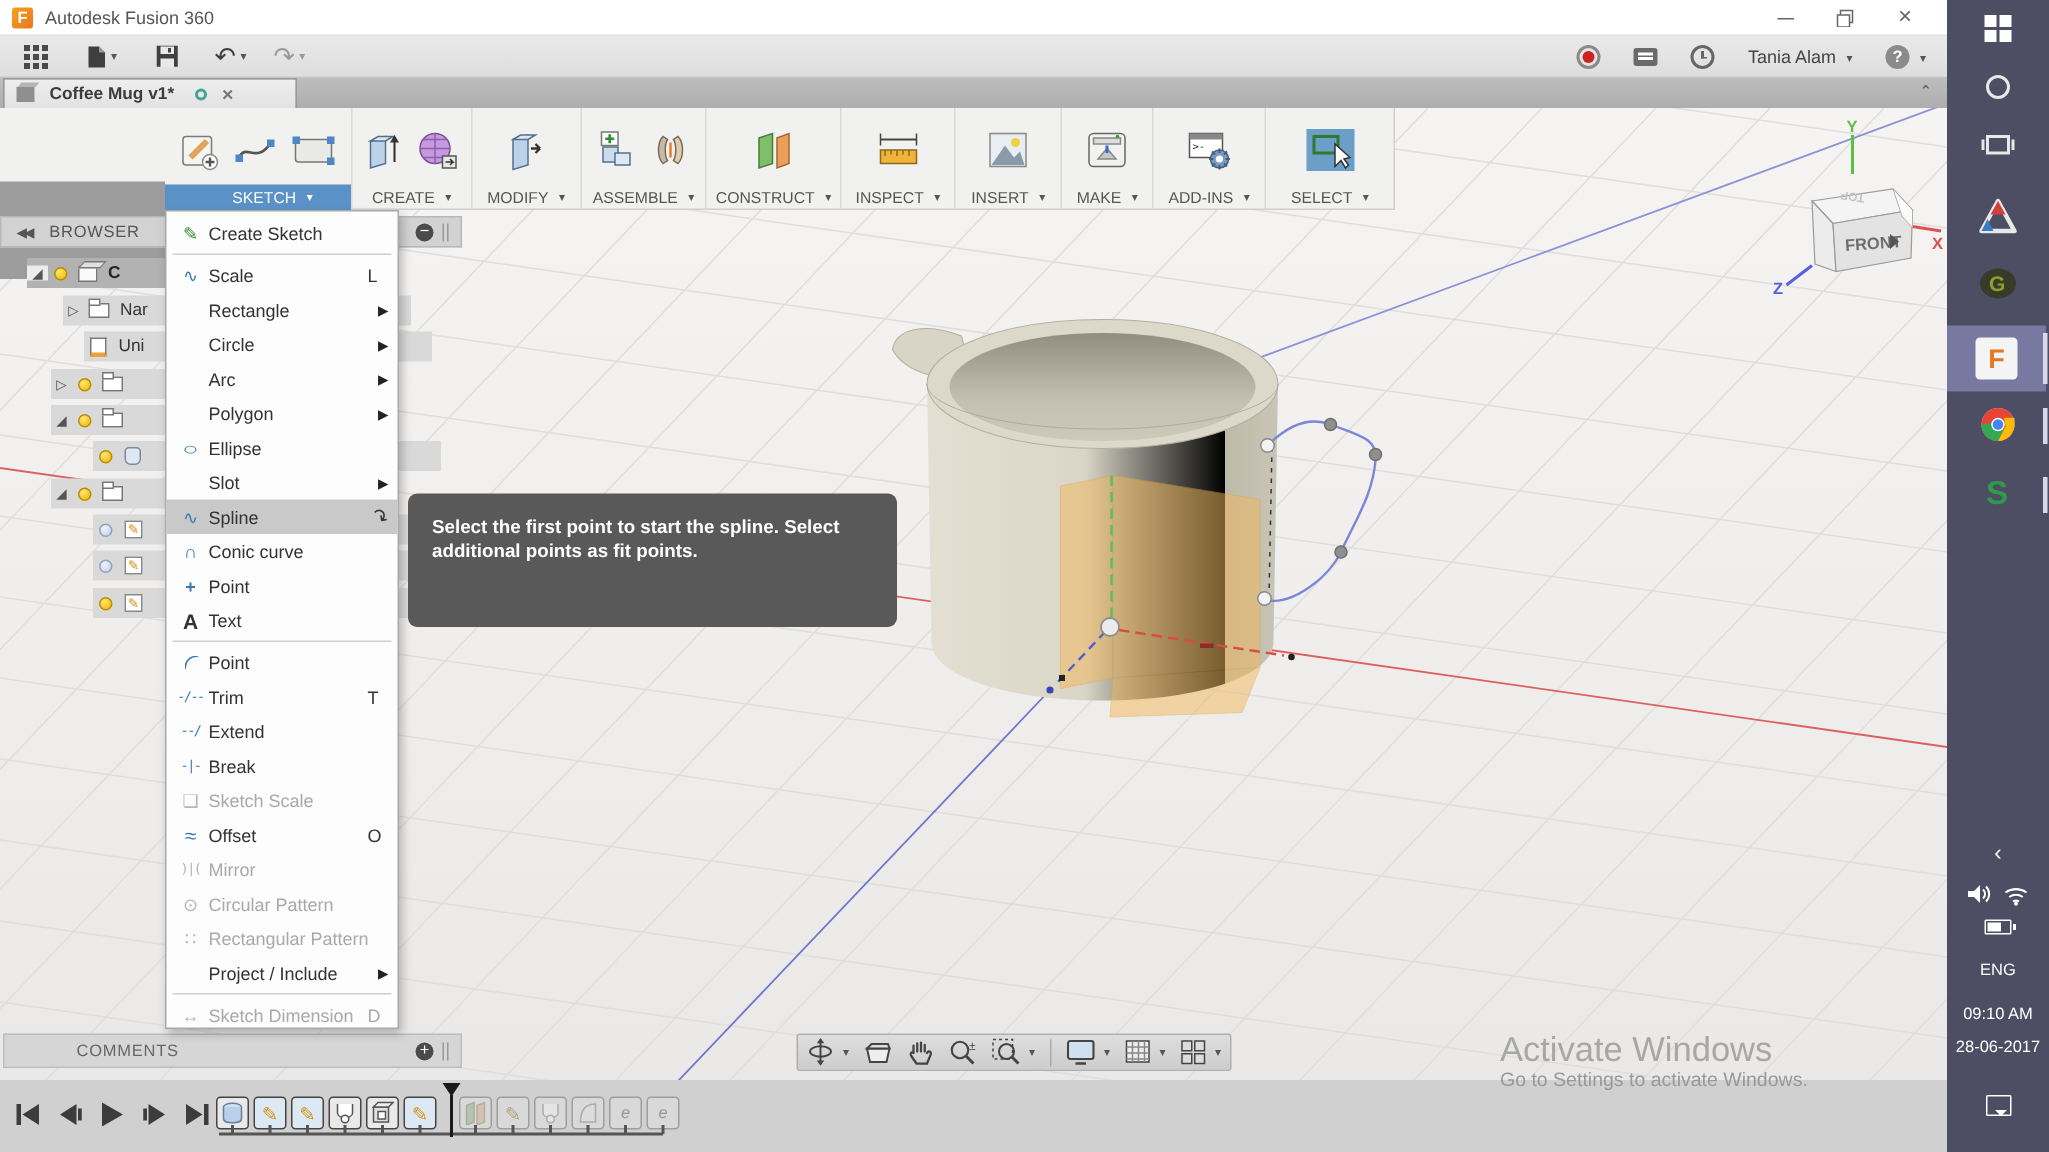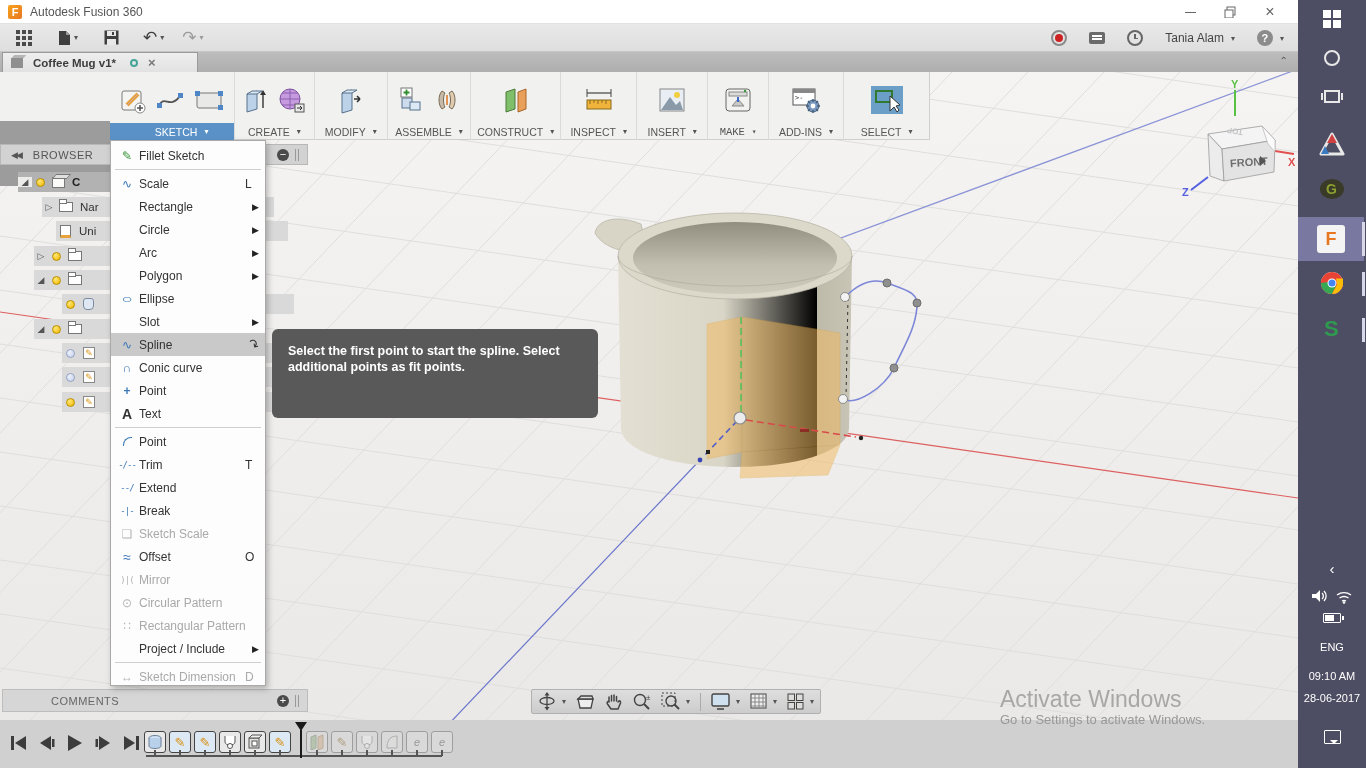--- a/index.html
+++ b/index.html
@@ -498,21 +498,21 @@
             <circle cx="19" cy="8" r="3" fill="#f0d040"></circle>
             <polygon points="3,23 12,10 18,18 22,14 25,23" fill="#8a9aa8"></polygon>
           </svg>
       </div>
       <div class="rlabel">
           <span>INSERT</span>
           <span class="dv">▾</span>
         </div>
     </div>
 
-    <div class="rgroup" style="width:64px;font-family:Liberation Mono, monospace;">
+    <div class="rgroup" style="width:64px;">
       <div class="ricons">
         <svg width="28" height="26">
             <rect x="2" y="2" width="24" height="22" rx="3" fill="#f2f2f0" stroke="#666"></rect>
             <rect x="5" y="5" width="18" height="4" fill="#dcdcda" stroke="#888"></rect>
             <circle cx="21" cy="4" r="1.2" fill="#3a9a3a"></circle>
             <polygon points="8,19 14,12 20,19" fill="#c8c8c6" stroke="#888"></polygon>
             <rect x="13" y="10" width="2" height="5" fill="#3a6ad0"></rect>
           </svg>
       </div>
       <div class="rlabel">
@@ -606,21 +606,21 @@
     </div>
     <div class="brow" style="left:62px; top:392px;">
       <span class="bulb"></span>
       <span class="ic-sk">✎</span>
     </div>
   </div>
 
   <div class="menu">
     <div class="mi">
       <span class="mi-ic" style="color:#2f8f2f;">✎</span>
-      <span class="mi-label">Fillet Sketch</span>
+      <span class="mi-label">Create Sketch</span>
     </div>
     <div class="msep"></div>
     <div class="mi">
       <span class="mi-ic">∿</span>
       <span class="mi-label">Scale</span>
       <span class="mi-short">L</span>
     </div>
     <div class="mi">
       <span class="mi-ic"></span>
         <span class="mi-label">Rectangle</span>

